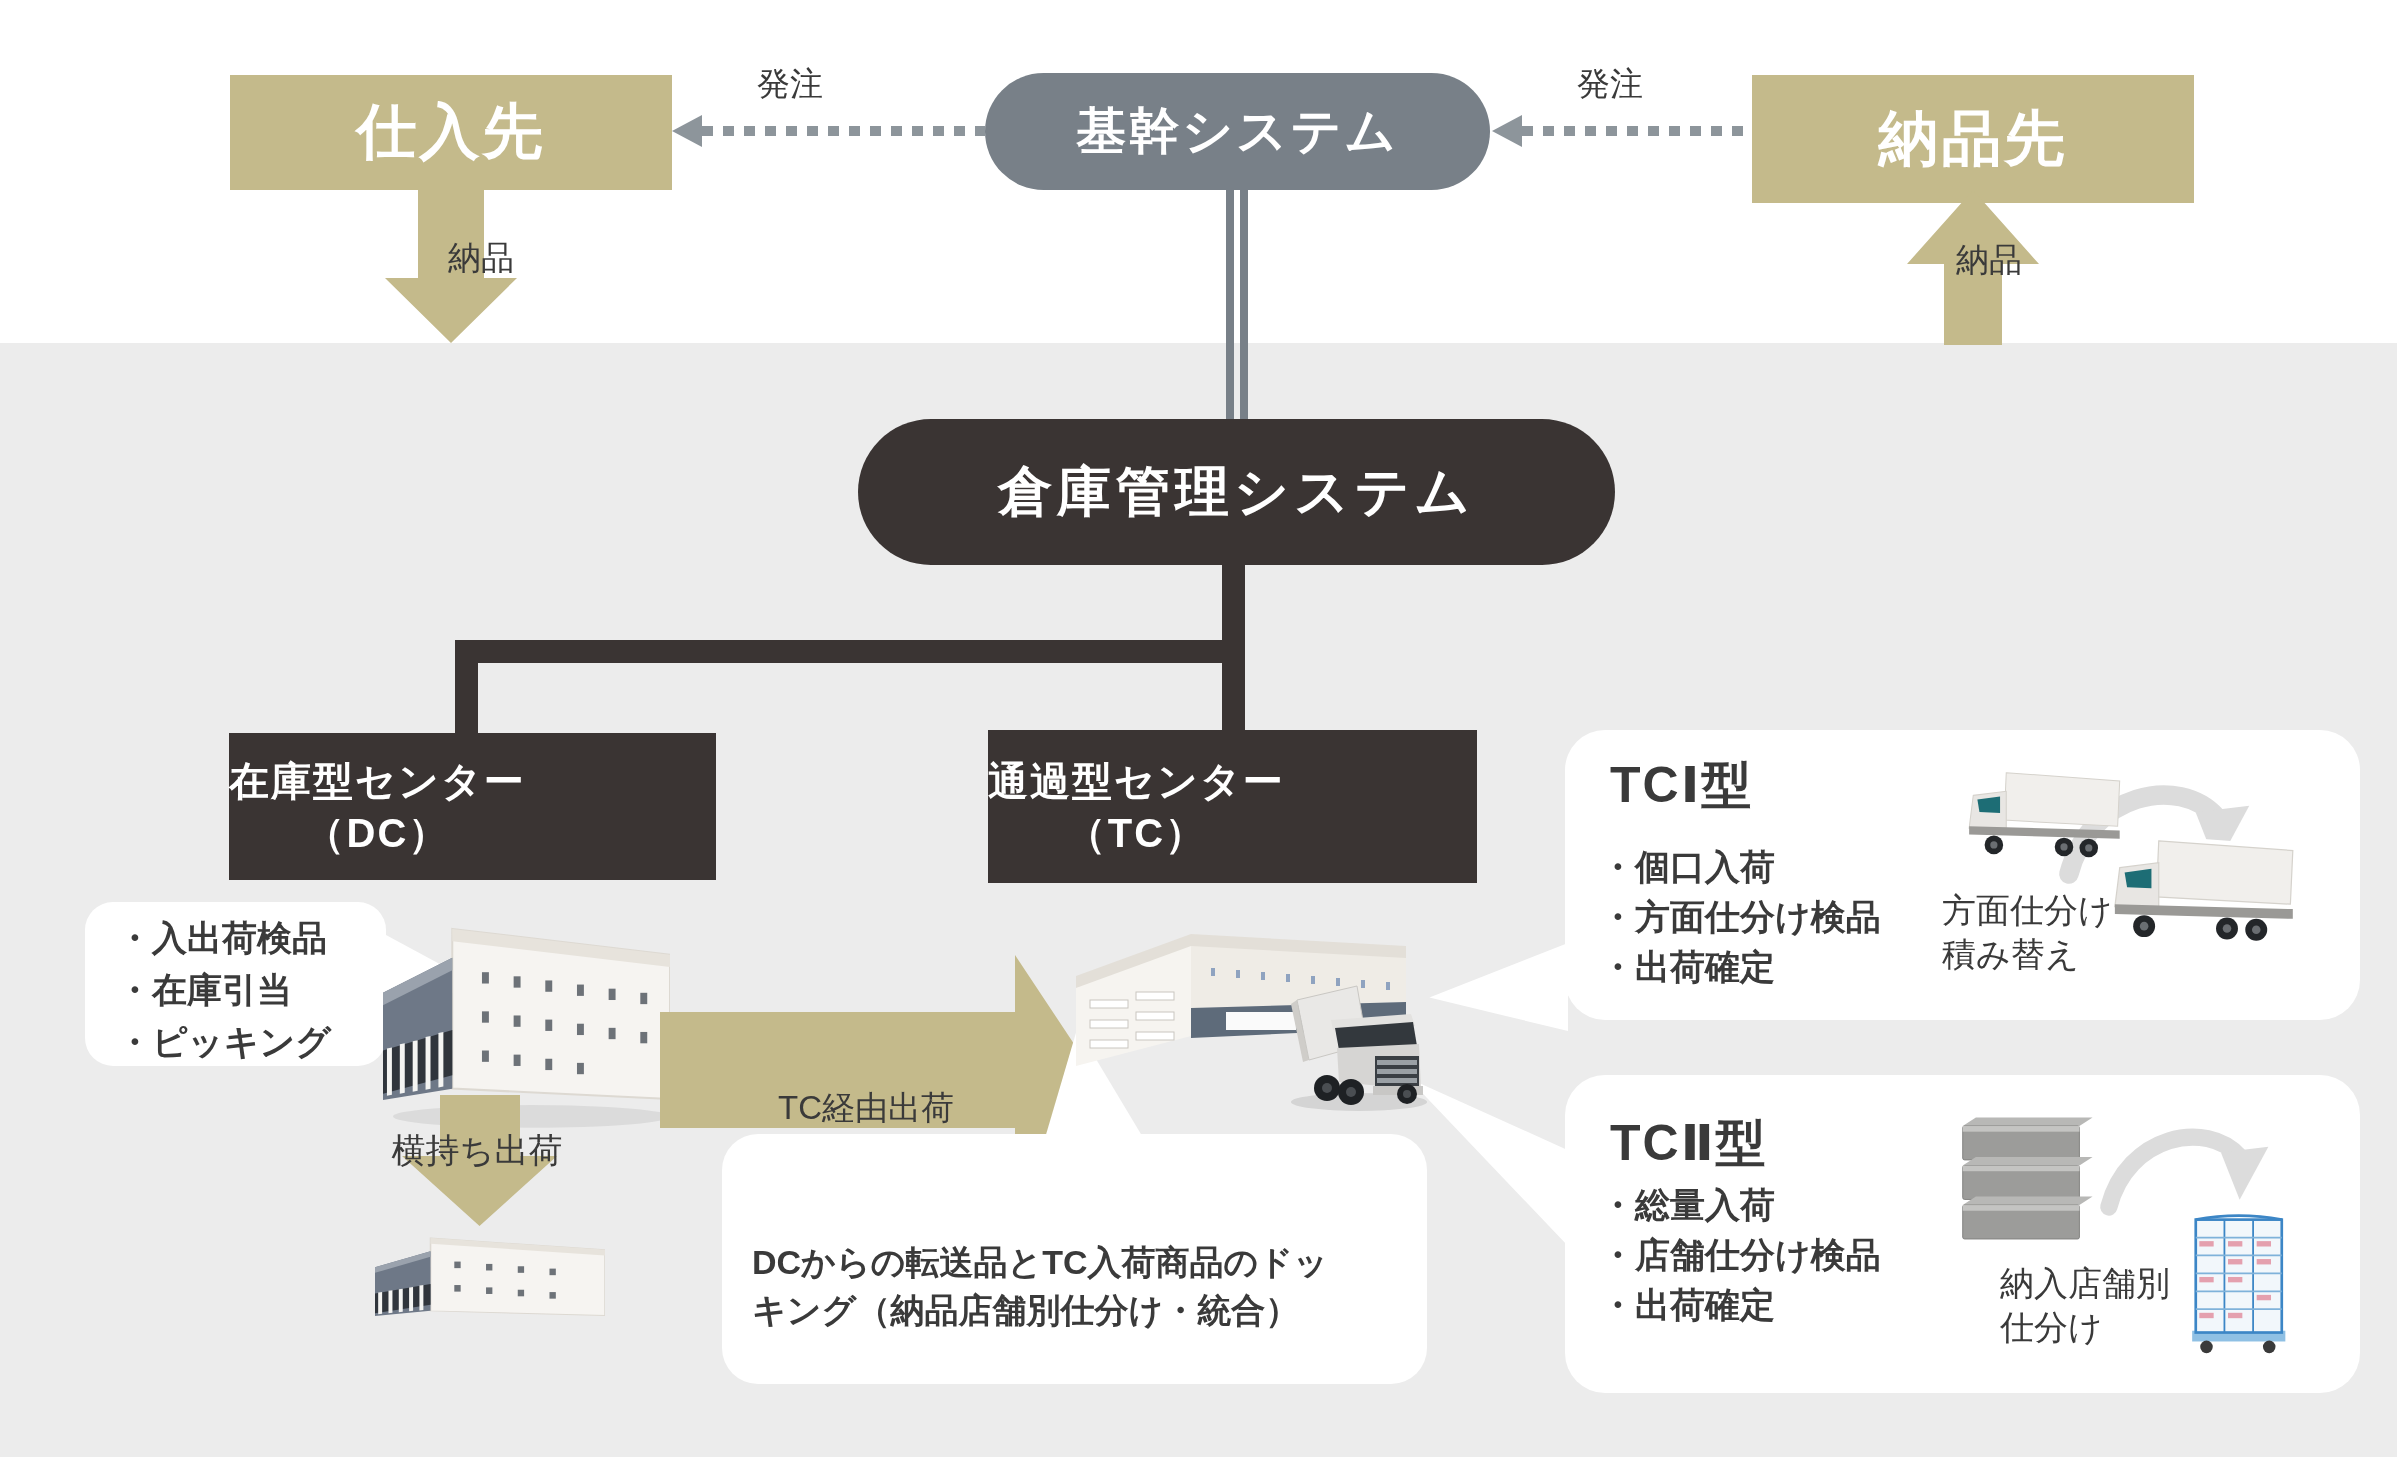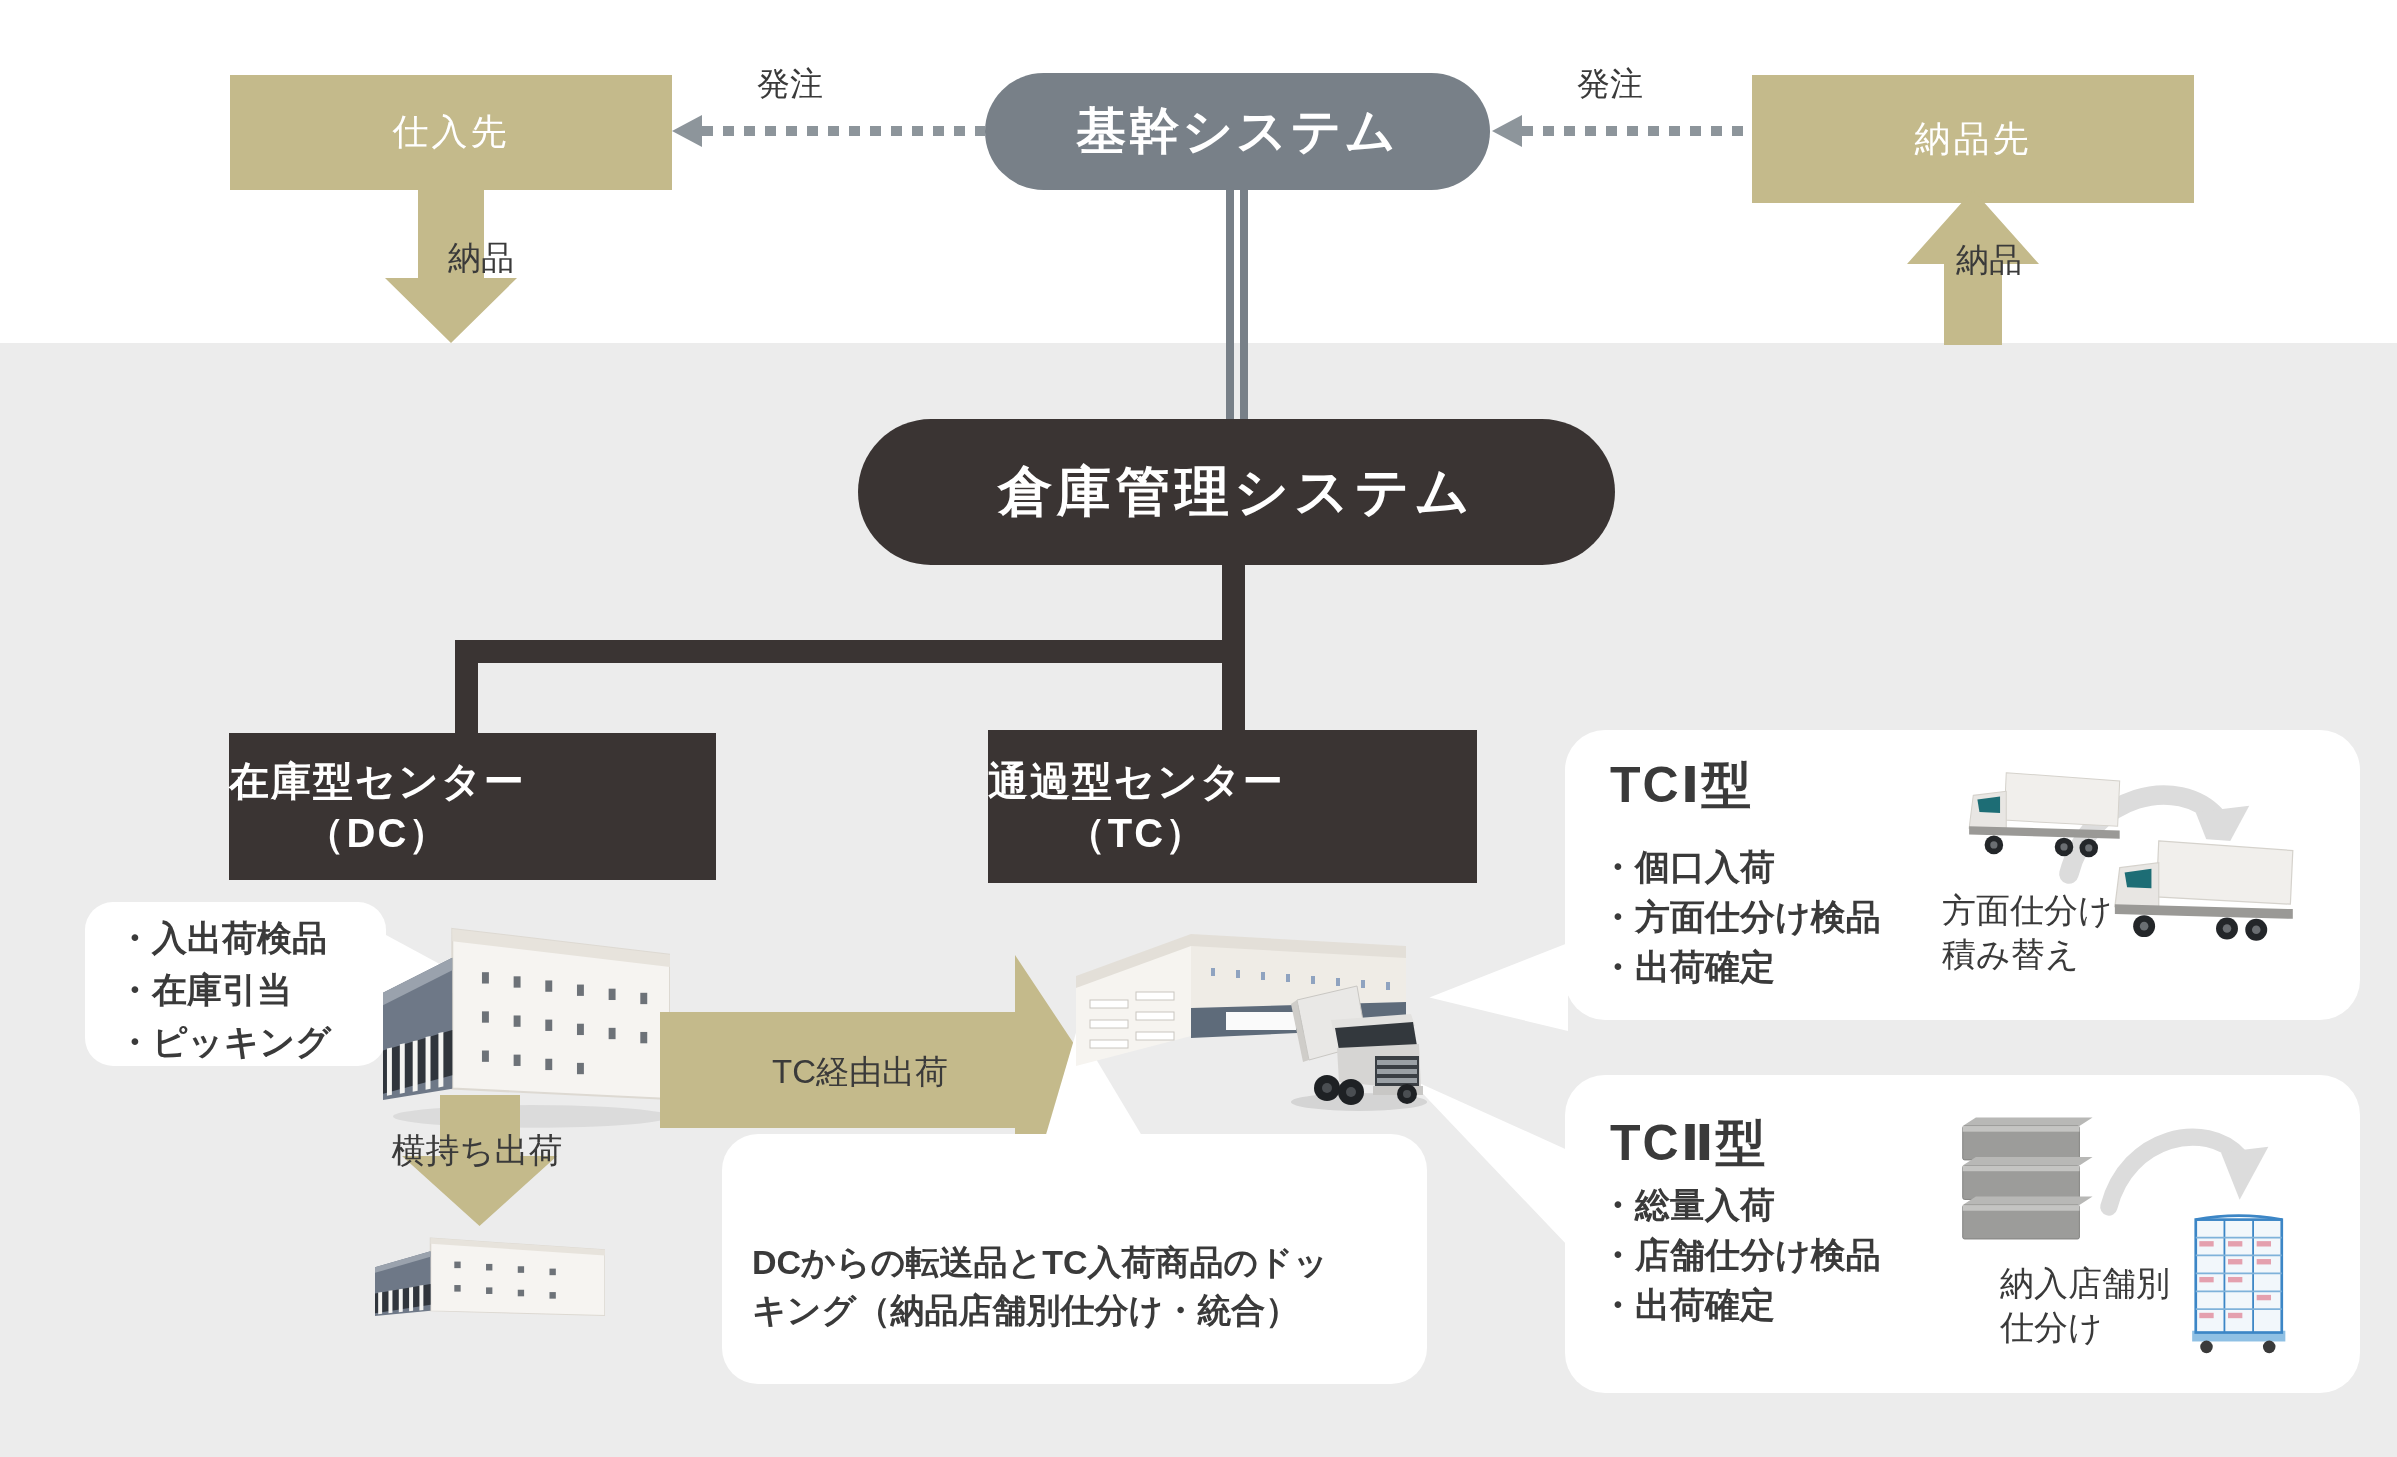--- a/index.html
+++ b/index.html
@@ -5,21 +5,21 @@
   :root{
     --tan:#c4ba8b; --slate:#788088; --dark:#3a3433; --bg-band:#ececec;
     --text-dark:#3a3a3a; --dotted:#8d959b; --card:#ffffff;
   }
   html,body{margin:0;padding:0;background:#fff;}
   .canvas{position:relative;width:2397px;height:1457px;overflow:hidden;background:#ffffff;
     font-family:"Liberation Sans","DejaVu Sans",sans-serif;color:var(--text-dark);}
   .abs{position:absolute;}
   .band{left:0;top:343px;width:2397px;height:1114px;background:var(--bg-band);}
   .tanbox{background:var(--tan);display:flex;align-items:center;justify-content:center;
-    color:#fff;font-weight:normal;font-size:36px;letter-spacing:3px;}
+    color:#fff;font-weight:bold;font-size:60px;letter-spacing:3px;}
   .pill-slate{background:var(--slate);border-radius:60px;display:flex;align-items:center;justify-content:center;
     color:#fff;font-weight:bold;font-size:50px;letter-spacing:3px;}
   .pill-dark{background:var(--dark);border-radius:75px;display:flex;align-items:center;justify-content:center;
     color:#fff;font-weight:bold;font-size:54px;letter-spacing:5px;}
   .darkbox{background:var(--dark);display:flex;align-items:center;justify-content:flex-start;text-align:center;
     color:#fff;font-weight:bold;font-size:40px;line-height:52px;letter-spacing:2px;}
   .dotline{height:10px;background:repeating-linear-gradient(to right,var(--dotted) 0 11px,transparent 11px 21px);}
   .arrowhead-left{width:0;height:0;border-top:16px solid transparent;border-bottom:16px solid transparent;
     border-right:30px solid var(--dotted);}
   .lbl{font-size:33px;color:var(--text-dark);white-space:nowrap;}
@@ -137,21 +137,21 @@
         <polygon points="17,142 22,141 22,189 17,190"></polygon>
       <polygon points="30,139 35,138 35,187 30,188"></polygon>
         <polygon points="43,135 48,134 48,185 43,186"></polygon>
       <polygon points="56,131 61,130 61,183 56,184"></polygon>
     </g>
   </svg>
 
   <svg class="abs" style="left:660px;top:955px;" width="432" height="233">
     <polygon points="0,57 355,57 355,0 432,116 355,233 355,173 0,173" fill="#c4ba8b"></polygon>
   </svg>
-  <div class="abs lbl lbl-c" style="left:660px;top:1050px;width:400px;">TC経由出荷</div>
+  <div class="abs lbl lbl-c" style="left:660px;top:1086px;width:400px;padding-left:6px;">TC経由出荷</div>
 
   <svg class="abs" style="left:402px;top:1095px;" width="155" height="131">
     <polygon points="38,0 118,0 118,61 155,61 77.5,131 0,61 38,61" fill="#c4ba8b"></polygon>
   </svg>
   <div class="abs lbl lbl-c" style="left:327px;top:1128px;width:300px;font-size:34px;">横持ち出荷</div>
 
   <svg class="abs" style="left:375px;top:1224px;" width="230" height="108" viewBox="0 0 290 230" preserveAspectRatio="none">
     <polygon points="70,30 290,55 290,195 70,185" fill="#f6f4f1" stroke="#ddd9d2" stroke-width="2"></polygon>
     <polygon points="70,30 290,55 290,67 70,42" fill="#e7e3dc"></polygon>
     <g fill="#565c64" opacity="0.85">

